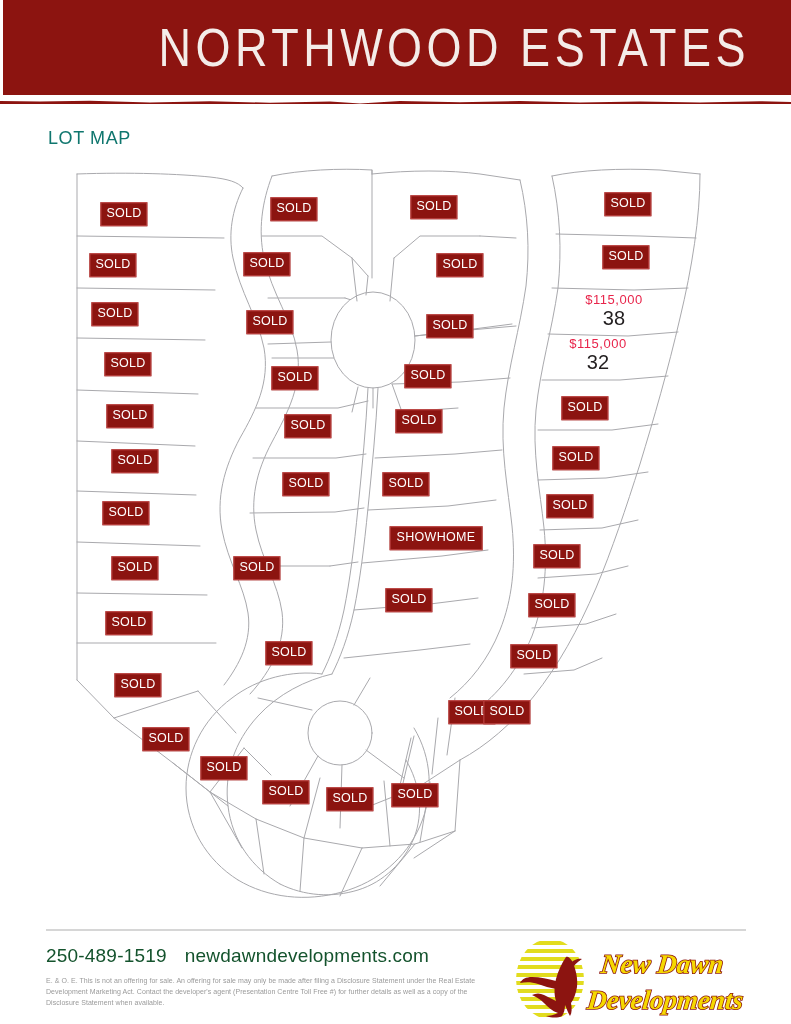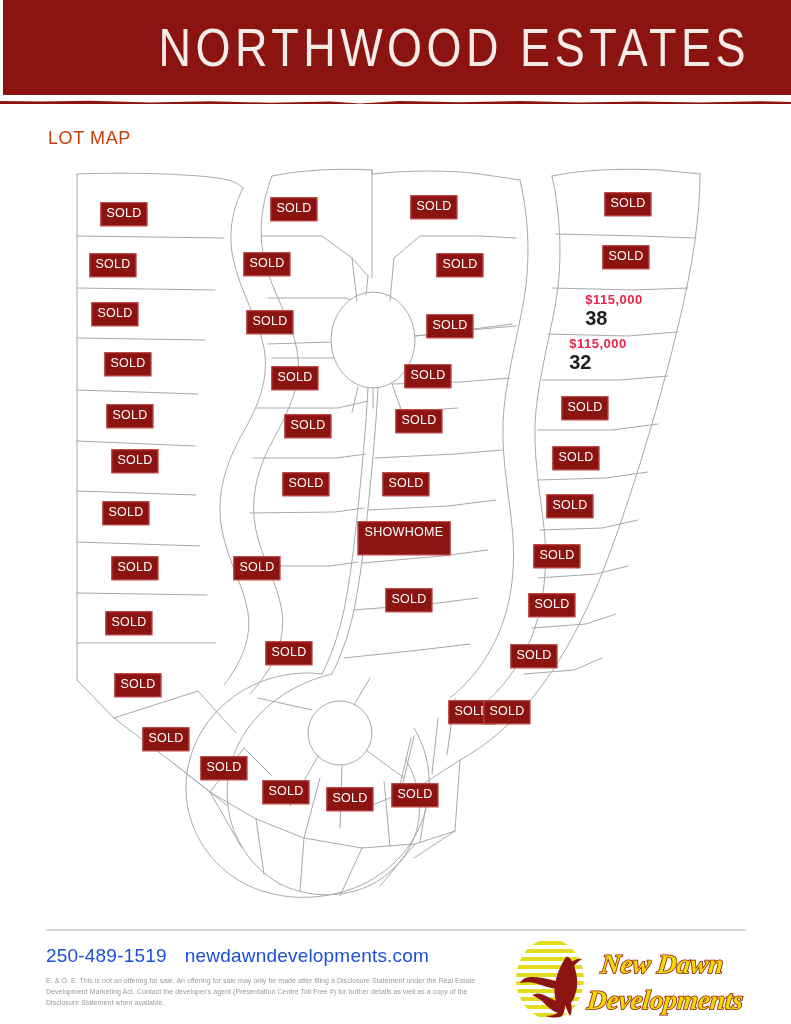--- a/index.html
+++ b/index.html
@@ -49,21 +49,21 @@
     overflow: hidden;
   }
 
   
   .lot-map-label {
     position: absolute;
     left: 48px;
     top: 128px;
     font-size: 18px;
     letter-spacing: 0.6px;
-    color: #c2410c;
+    color: #0f766e;
     font-weight: 400;
   }
 
   
   .map-area {
     position: absolute;
     left: 0;
     top: 158px;
     width: 791px;
     height: 750px;
@@ -90,29 +90,28 @@
     border: 1px solid #c24a48;
     color: #ffffff;
     font-size: 12.5px;
     letter-spacing: 0.3px;
     line-height: 1;
     padding: 4px 5px 5px 5px;
     white-space: nowrap;
     box-sizing: border-box;
     transform: translate(-50%, -50%);
   }
-  .badge.showhome { font-size: 12.5px; padding: 4px 6px 15px 6px; }
+  .badge.showhome { font-size: 12.5px; padding: 4px 6px 5px 6px; margin-left: 32px; }
 
   .price-tag {
     position: absolute;
     transform: translate(-50%, -50%);
-    text-align: left;
+    text-align: center;
     white-space: nowrap;
     line-height: 1.05;
-    font-weight: bold;
   }
   .price-tag .price {
     display: block;
     color: #e8254b;
     font-size: 13px;
     letter-spacing: 0.5px;
   }
   .price-tag .lotnum {
     display: block;
     color: #231f20;
@@ -133,21 +132,21 @@
     position: absolute;
     left: 0; top: 935px;
     width: 791px;
     height: 89px;
   }
   .footer-contact {
     position: absolute;
     left: 46px;
     top: 10px;
     font-size: 19px;
-    color: #1d4ed8;
+    color: #14532d;
     letter-spacing: 0.2px;
     white-space: nowrap;
   }
   .footer-contact .phone { margin-right: 18px; }
   .footer-disclaimer {
     position: absolute;
     left: 46px;
     top: 41px;
     width: 442px;
     font-size: 7px;

